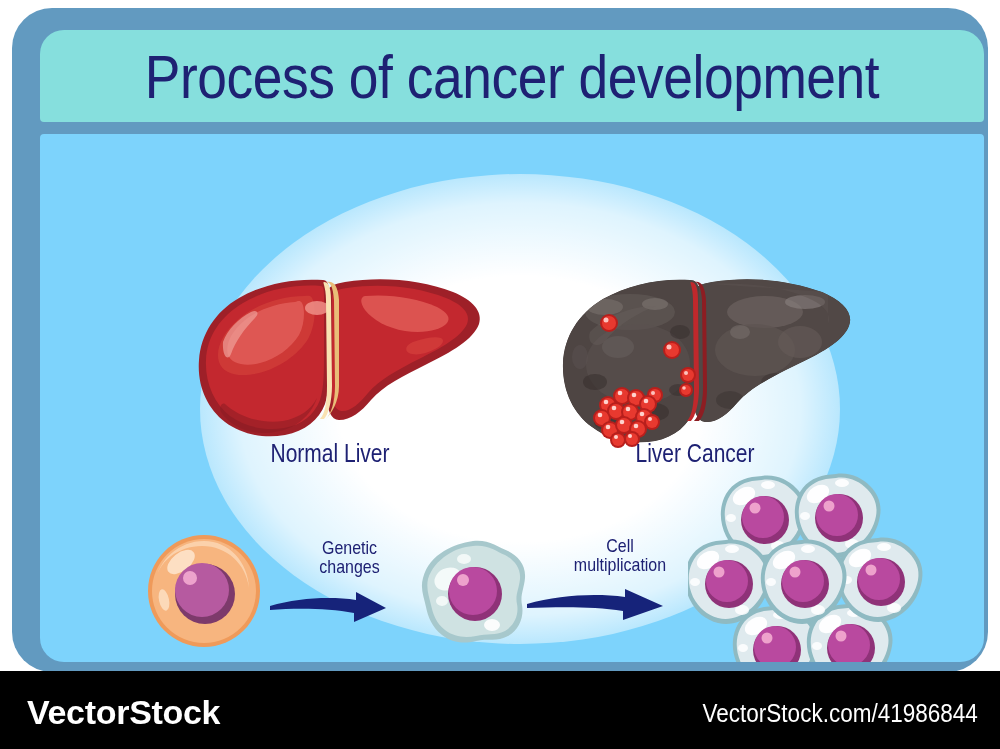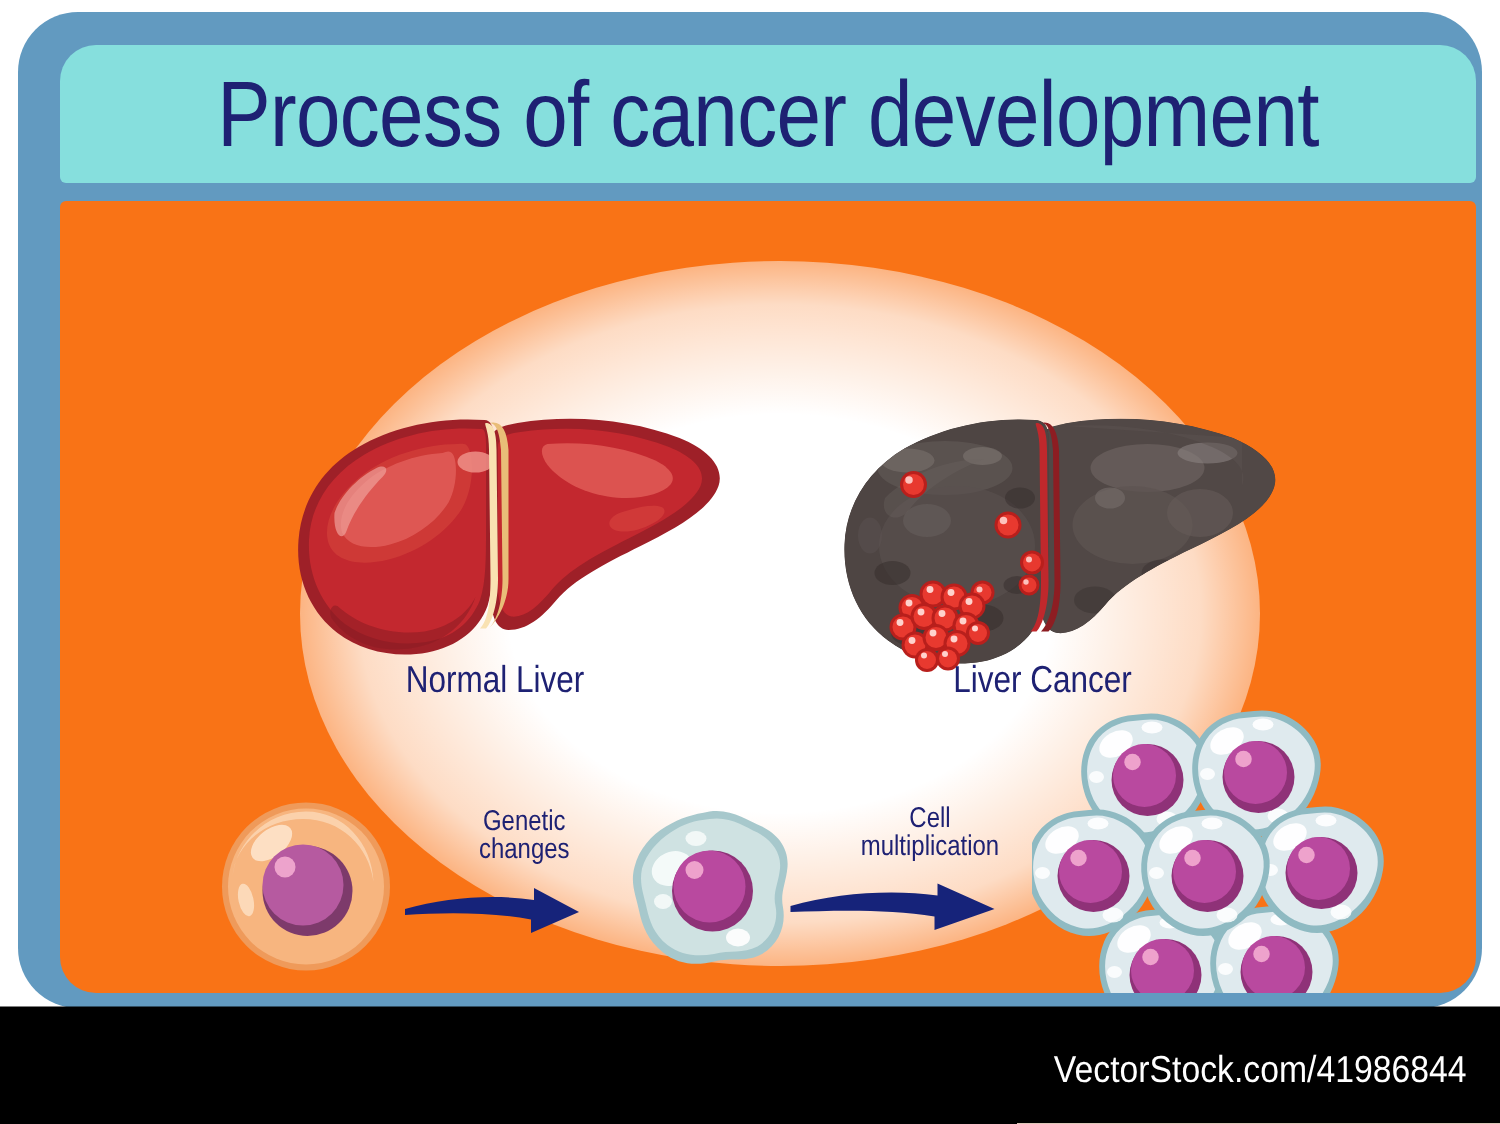--- a/index.html
+++ b/index.html
@@ -57,21 +57,21 @@
     transform-origin: center center;
     white-space: nowrap;
   }
   .body-panel {
     position: absolute;
     left: 28px;
     top: 126px;
     width: 944px;
     height: 528px;
     border-radius: 4px 4px 24px 24px;
-    background: #f97316;
+    background: #7dd3fc;
     overflow: hidden;
   }
   .glow {
     position: absolute;
     left: 160px;
     top: 40px;
     width: 640px;
     height: 470px;
     border-radius: 50%;
     background: radial-gradient(ellipse at 50% 50%, #ffffff 0%, #ffffff 40%, rgba(255,255,255,0.75) 62%, rgba(234,249,250,0) 85%);
@@ -416,15 +416,16 @@
           <use href="#cancerCell" x="-6" y="66"></use>
           <use href="#cancerCell" x="146" y="64"></use>
           <use href="#cancerCell" x="70" y="66"></use>
         </svg>
       </div>
 
     </div>
   </div>
 
   <div class="footer"></div>
+  <div class="vs-logo">VectorStock</div>
   <div class="vs-url">VectorStock.com/41986844</div>
 
 </div>
 
 </body></html>

